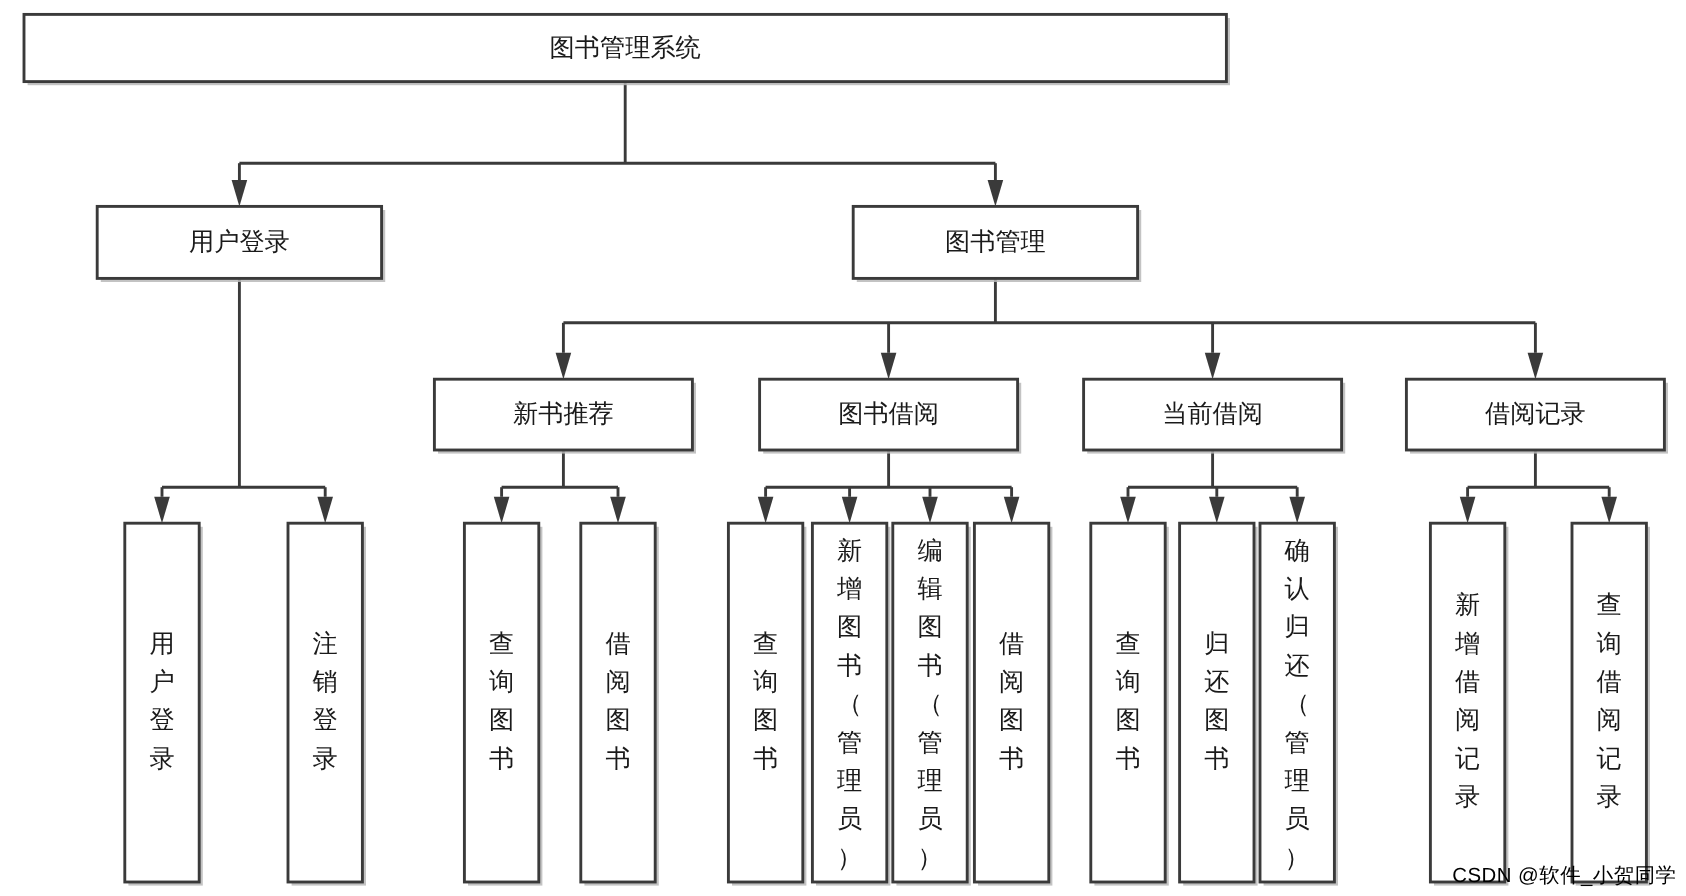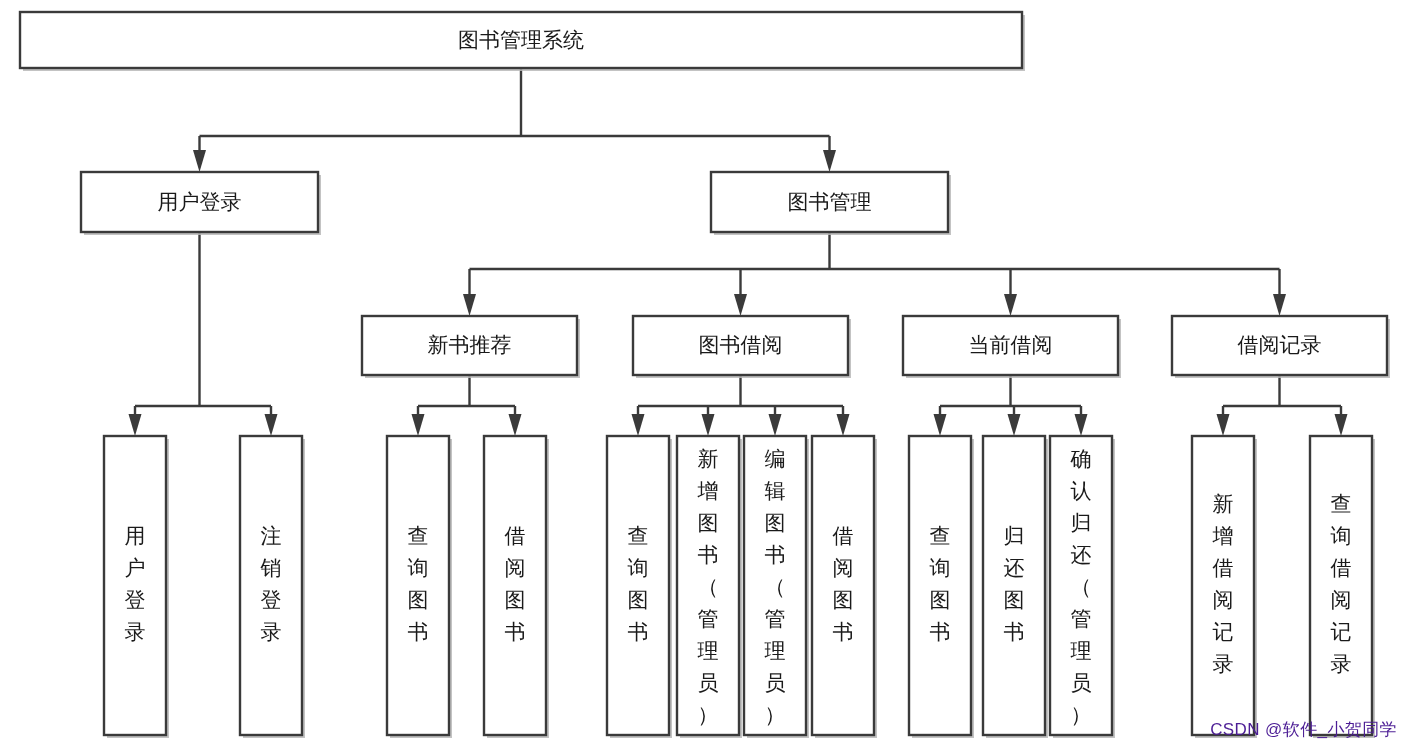--- a/index.html
+++ b/index.html
@@ -58,21 +58,21 @@
   }
   .node-label.vertical {
     font-size: 21px;
   }
   .watermark {
     position: absolute;
     right: 8px;
     bottom: 6px;
     font-family: "Liberation Sans", "DejaVu Sans", sans-serif;
     font-size: 17px;
-    color: #4c1d95;
+    color: #000000;
     letter-spacing: 0.4px;
     user-select: none;
     pointer-events: none;
   }
 </style>
 </head>
 <body>
 
 <div id="diagram-root">
   <svg id="flow-svg" viewBox="0 0 1405 747">

